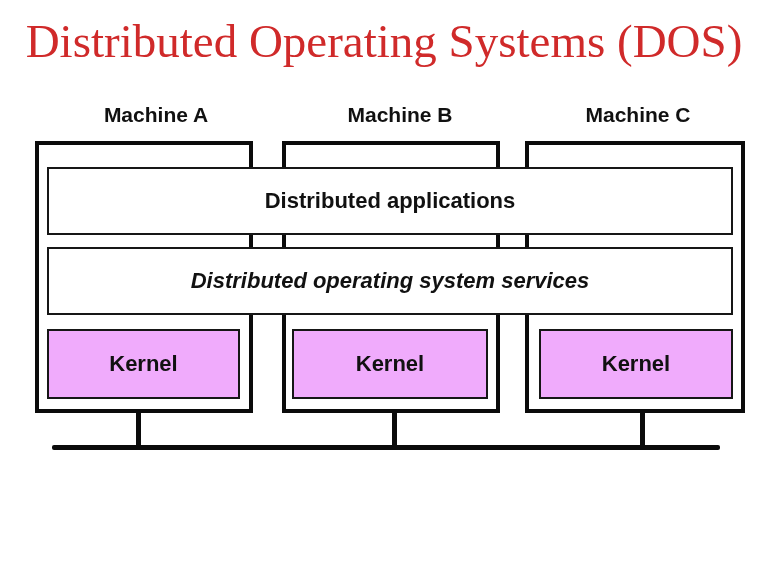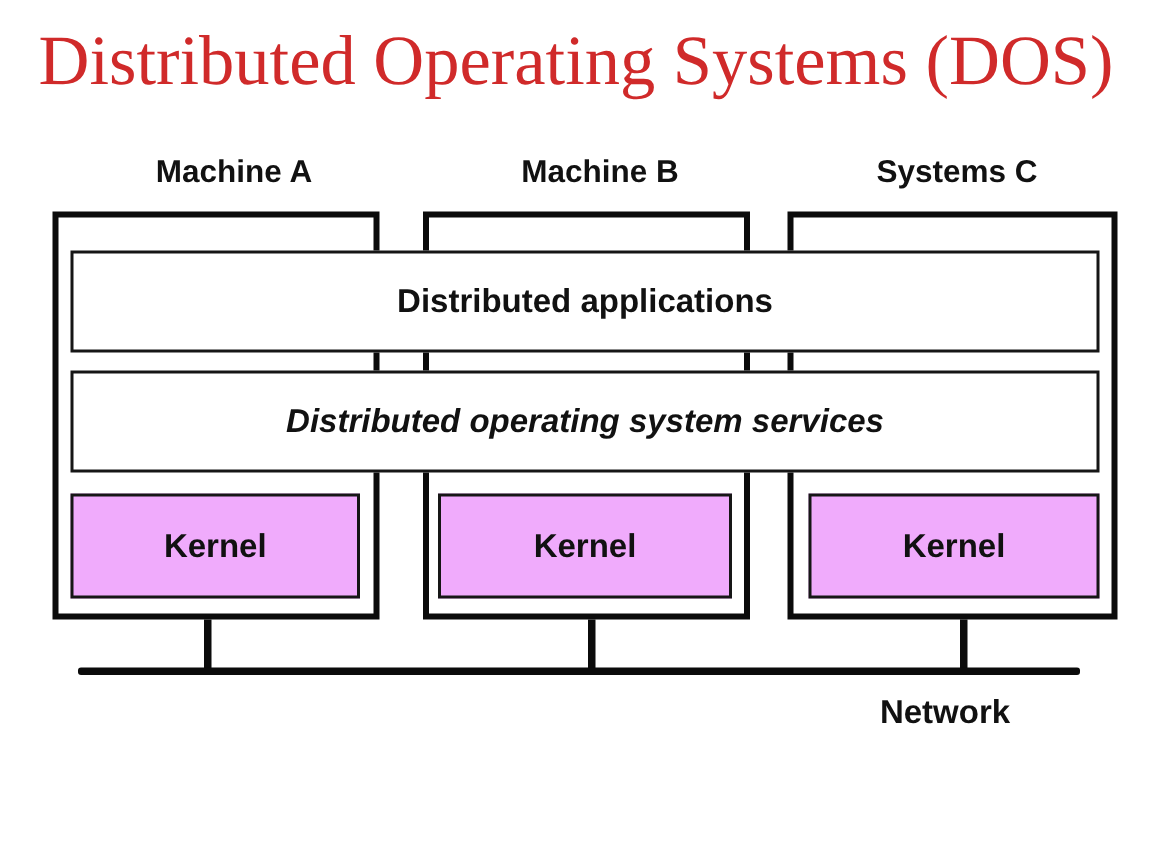--- a/index.html
+++ b/index.html
@@ -124,21 +124,21 @@
 </style>
 </head>
 <body>
 
 <div class="stage">
 
   <div class="slide-title" style="color: rgb(208, 42, 42);">Distributed Operating Systems (DOS)</div>
 
   <div class="machine-label a">Machine A</div>
   <div class="machine-label b">Machine B</div>
-  <div class="machine-label c">Systems C</div>
+  <div class="machine-label c">Machine C</div>
 
   <div class="machine-box a"></div>
   <div class="machine-box b"></div>
   <div class="machine-box c"></div>
 
   <div class="layer-box apps">
     <span>Distributed applications</span>
   </div>
 
   <div class="layer-box services">
@@ -154,15 +154,14 @@
   <div class="kernel-box c">
     <span>Kernel</span>
   </div>
 
   <div class="stem a"></div>
   <div class="stem b"></div>
   <div class="stem c"></div>
 
   <div class="network-line"></div>
 
-  <div class="network-label">Network</div>
 
 </div>
 
 </body></html>

